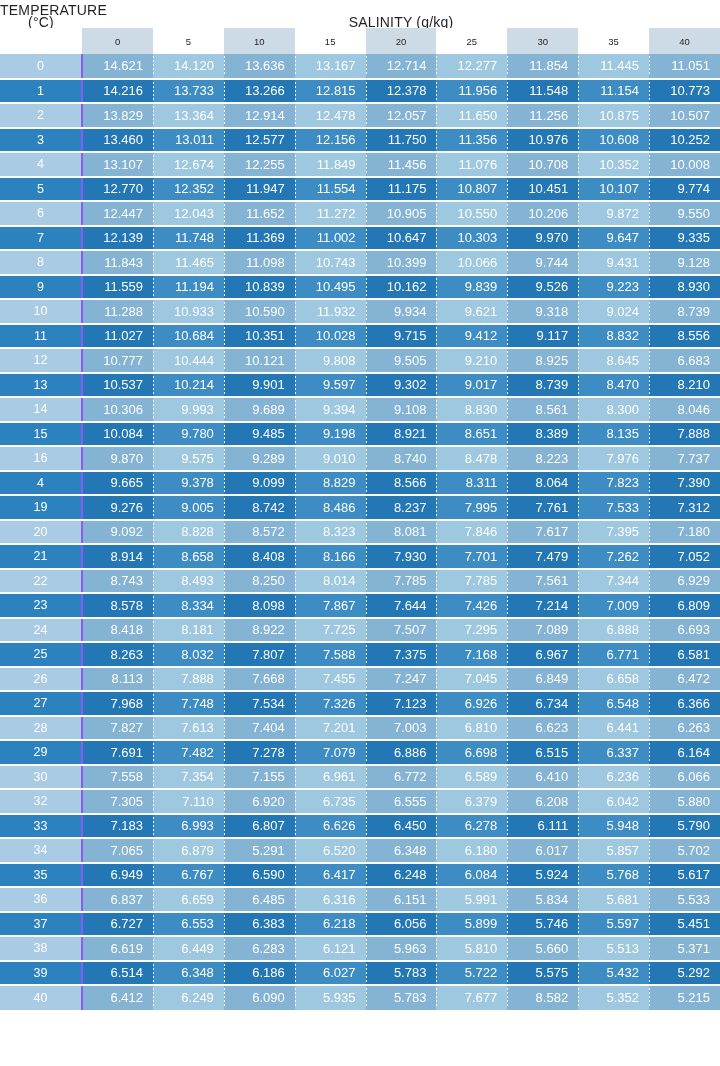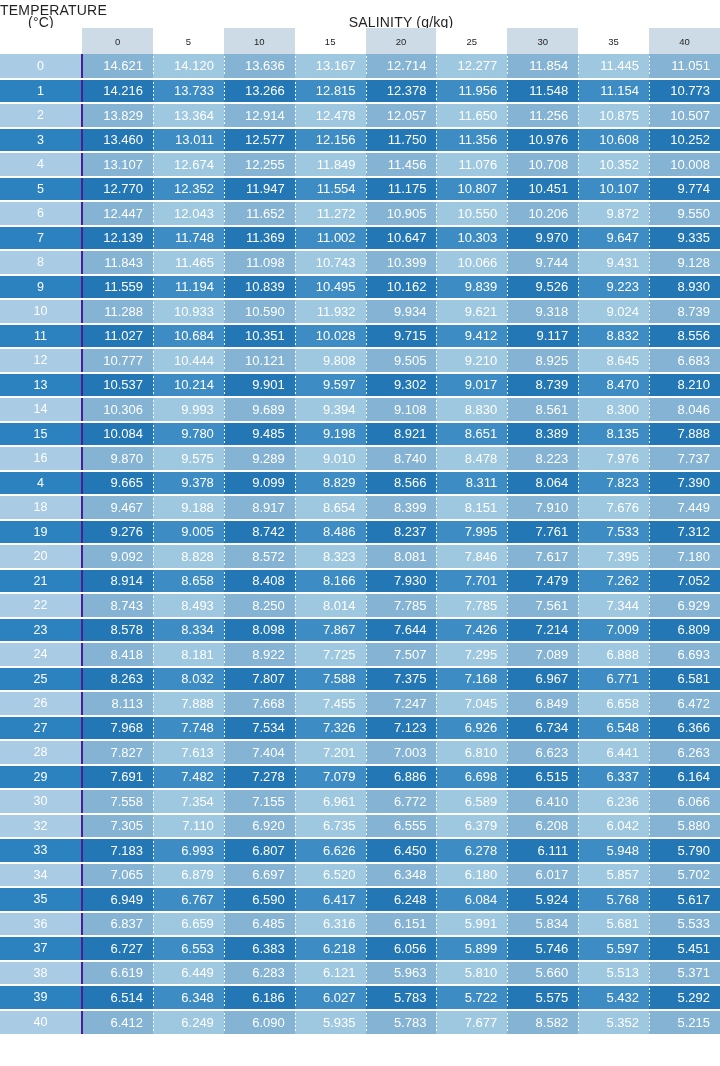--- a/index.html
+++ b/index.html
@@ -97,21 +97,21 @@
     width: 1px;
     background: repeating-linear-gradient(
        to bottom,
        rgba(255,255,255,0.92) 0px,
        rgba(255,255,255,0.92) 2px,
        rgba(255,255,255,0) 2px,
        rgba(255,255,255,0) 4px);
   }
   
   tbody td.gapleft {
-    border-left: 2px solid #4c1d95;
+    border-left: 2px solid #8b5cf6;
   }
 </style>
 </head>
 <body>
 
 <div id="page">
 
   <div id="temp-axis-label" class="axis-label">TEMPERATURE
 (°C)</div>
 
@@ -354,32 +354,20 @@
           <td class="d-shade gapleft">9.665</td>
           <td class="d-plain dsep">9.378</td>
           <td class="d-shade dsep">9.099</td>
           <td class="d-plain dsep">8.829</td>
           <td class="d-shade dsep">8.566</td>
           <td class="d-plain dsep">8.311</td>
           <td class="d-shade dsep">8.064</td>
           <td class="d-plain dsep">7.823</td>
           <td class="d-shade dsep">7.390</td>
         </tr>
-        <tr class="light">
-          <td class="temp">18</td>
-          <td class="d-shade gapleft">9.467</td>
-          <td class="d-plain dsep">9.188</td>
-          <td class="d-shade dsep">8.917</td>
-          <td class="d-plain dsep">8.654</td>
-          <td class="d-shade dsep">8.399</td>
-          <td class="d-plain dsep">8.151</td>
-          <td class="d-shade dsep">7.910</td>
-          <td class="d-plain dsep">7.676</td>
-          <td class="d-shade dsep">7.449</td>
-        </tr>
         <tr class="dark">
           <td class="temp">19</td>
           <td class="d-shade gapleft">9.276</td>
           <td class="d-plain dsep">9.005</td>
           <td class="d-shade dsep">8.742</td>
           <td class="d-plain dsep">8.486</td>
           <td class="d-shade dsep">8.237</td>
           <td class="d-plain dsep">7.995</td>
           <td class="d-shade dsep">7.761</td>
           <td class="d-plain dsep">7.533</td>
@@ -538,21 +526,21 @@
           <td class="d-shade dsep">6.450</td>
           <td class="d-plain dsep">6.278</td>
           <td class="d-shade dsep">6.111</td>
           <td class="d-plain dsep">5.948</td>
           <td class="d-shade dsep">5.790</td>
         </tr>
         <tr class="light">
           <td class="temp">34</td>
           <td class="d-shade gapleft">7.065</td>
           <td class="d-plain dsep">6.879</td>
-          <td class="d-shade dsep">6.697</td>
+          <td class="d-shade dsep">5.291</td>
           <td class="d-plain dsep">6.520</td>
           <td class="d-shade dsep">6.348</td>
           <td class="d-plain dsep">6.180</td>
           <td class="d-shade dsep">6.017</td>
           <td class="d-plain dsep">5.857</td>
           <td class="d-shade dsep">5.702</td>
         </tr>
         <tr class="dark">
           <td class="temp">35</td>
           <td class="d-shade gapleft">6.949</td>

